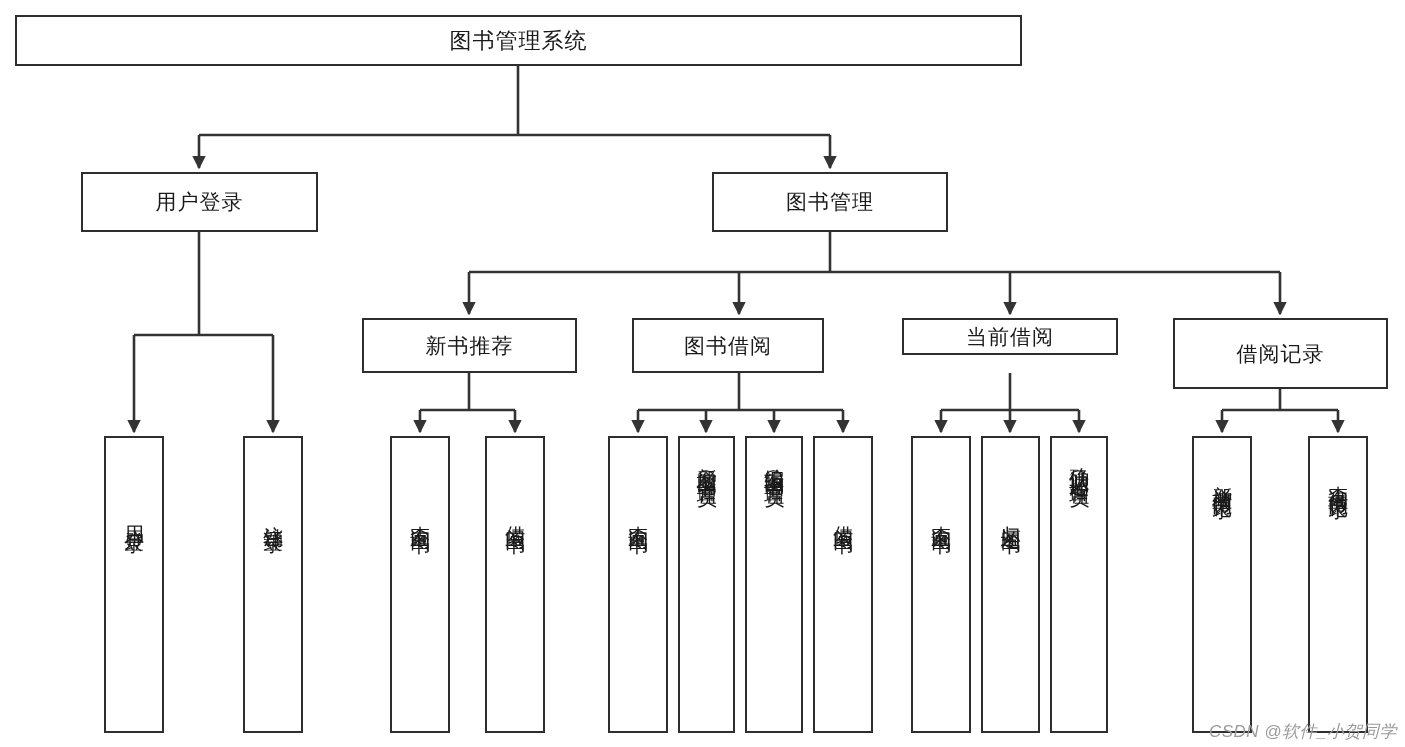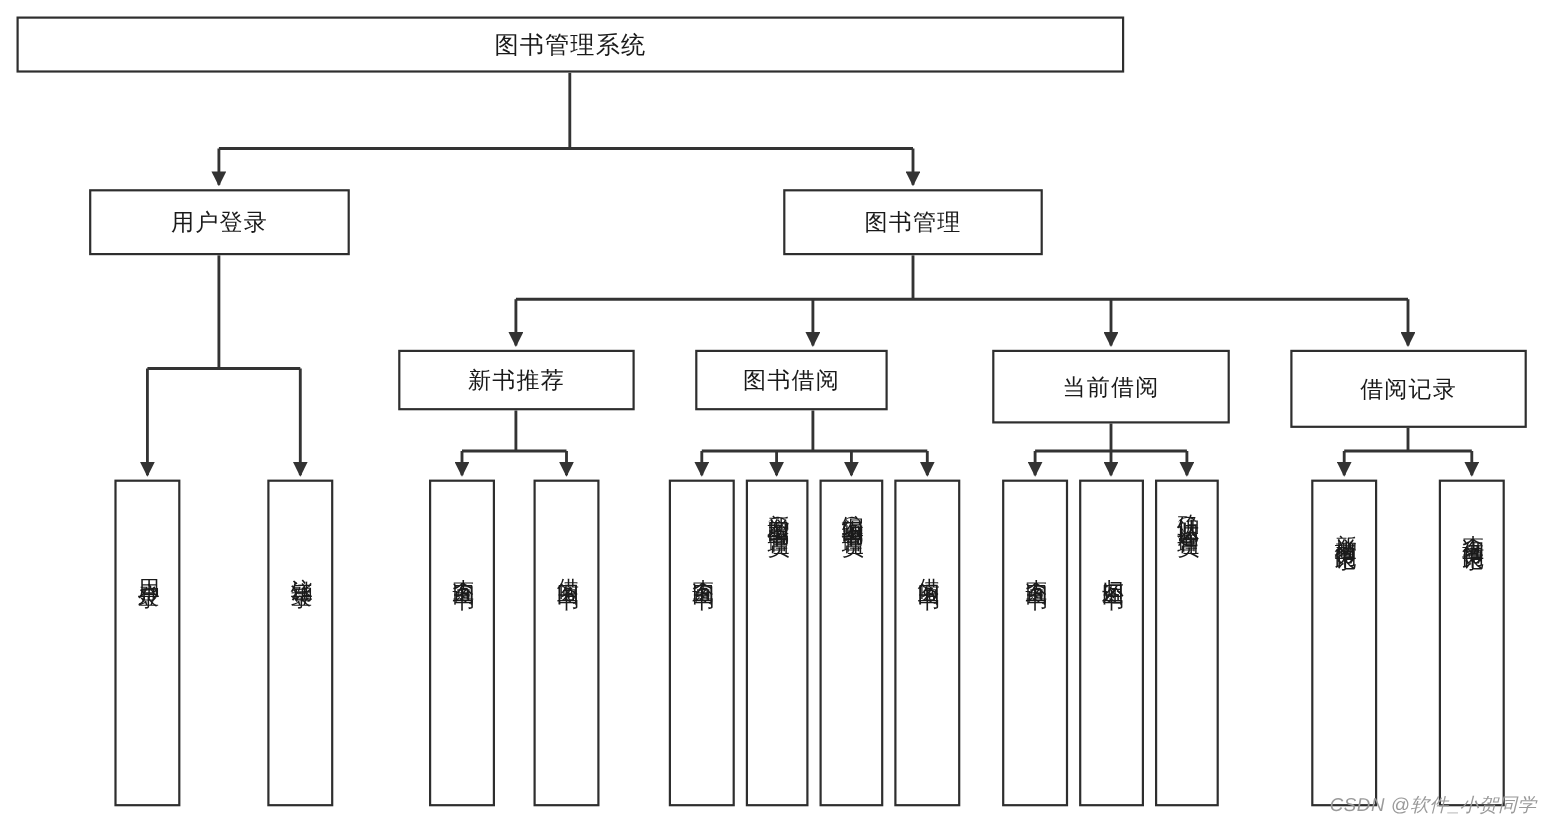--- a/index.html
+++ b/index.html
@@ -142,25 +142,25 @@
   </div>
 
   <div class="node horiz" style="left:362px; top:318px; width:215px; height:55px;">
     <span>新书推荐</span>
   </div>
 
   <div class="node horiz" style="left:712px; top:172px; width:236px; height:60px;">
     <span>图书管理</span>
   </div>
 
-  <div class="node horiz" style="left:632px; top:318px; width:175px; height:55px;">
+  <div class="node horiz" style="left:632px; top:318px; width:192px; height:55px;">
     <span>图书借阅</span>
   </div>
 
-  <div class="node horiz" style="left:902px; top:318px; width:216px; height:67px;">
+  <div class="node horiz" style="left:902px; top:318px; width:216px; height:37px;">
     <span>当前借阅</span>
   </div>
 
   <div class="node horiz" style="left:1173px; top:318px; width:215px; height:71px;">
     <span>借阅记录</span>
   </div>
 
   <div class="node vert mid" style="left:104px; top:436px; width:60px; height:297px;">
     <span class="vlabel">用户登录</span>
   </div>

